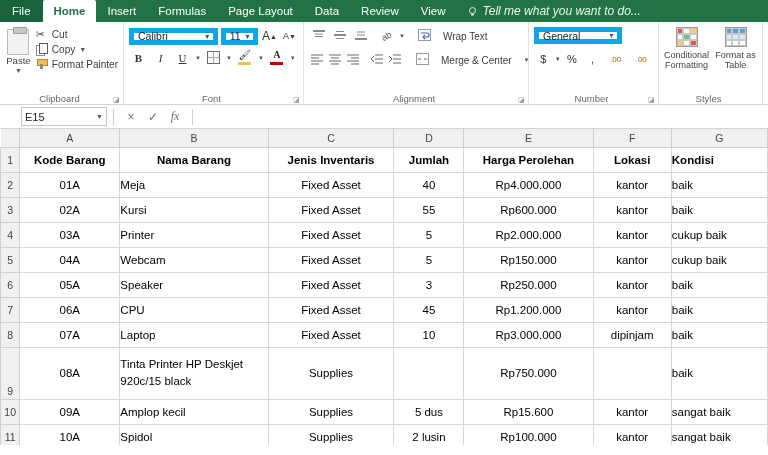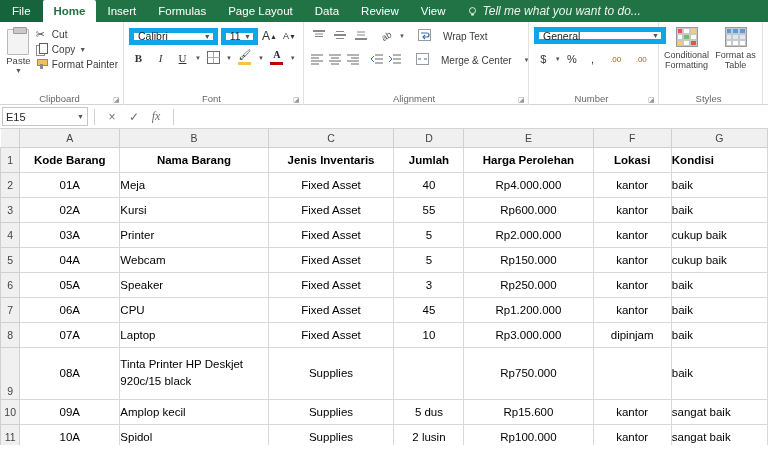--- a/index.html
+++ b/index.html
@@ -154,21 +154,21 @@
   .colorbtn { position: relative; width: 20px; height: 18px; }
   .colorbtn .glyph { font-size: 10px; display:block; text-align:center; line-height:11px;}
   .colorbtn .bar { position:absolute; bottom:2px; left:3px; width:13px; height:3px;}
   .small-caret { font-size:6px; color:#555; line-height:18px;}
 
   
   .al-row { display:flex; align-items:center; gap:2px; margin-bottom:4px;}
   .lbl-btn { display:flex; align-items:center; gap:12px; font-size:10px; color:#3b3b3b; padding:0 3px; white-space:nowrap;}
 
   
-  .numfmt { width: 132px; }
+  .numfmt { width: 88px; }
   .num-row2 { display:flex; align-items:center; gap:2px; }
 
   
   .style-btn {
     width: 46px;
     display:flex; flex-direction:column; align-items:center;
     font-size: 9px; color:#444; text-align:center; line-height:10px;
   }
   .style-ico { width:22px; height:22px; position:relative; margin-bottom:1px;}
   .grid-ico { width:22px;height:20px; border:1px solid #9a9a9a; background:#fff; display:grid; grid-template-columns:repeat(3,1fr); grid-template-rows:repeat(3,1fr);}
@@ -182,20 +182,21 @@
     background: #fff;
     padding: 0 2px;
   }
   .namebox {
     width: 86px; height: 19px;
     border: 1px solid #c6c6c6;
     background: #fff;
     display: flex; align-items: center;
     padding: 0 3px;
     font-size: 11px;
+    margin-left: 19px;
   }
   .namebox .nv { flex:1; }
   .fb-sep { width: 1px; height: 16px; background: #d0d0d0; margin: 0 6px; }
   .fb-btn { width: 22px; text-align:center; color:#6f6f6f; font-size:12px; }
   .fb-btn.check { color:#6f6f6f; }
   .fb-input { flex:1; height:19px; border:none; font-size:11px; padding-left:5px;}
 
   
   .sheet { width: 768px; height: 316px; overflow: hidden; position: relative; background:#fff;}
   table.grid { border-collapse: collapse; table-layout: fixed; }

